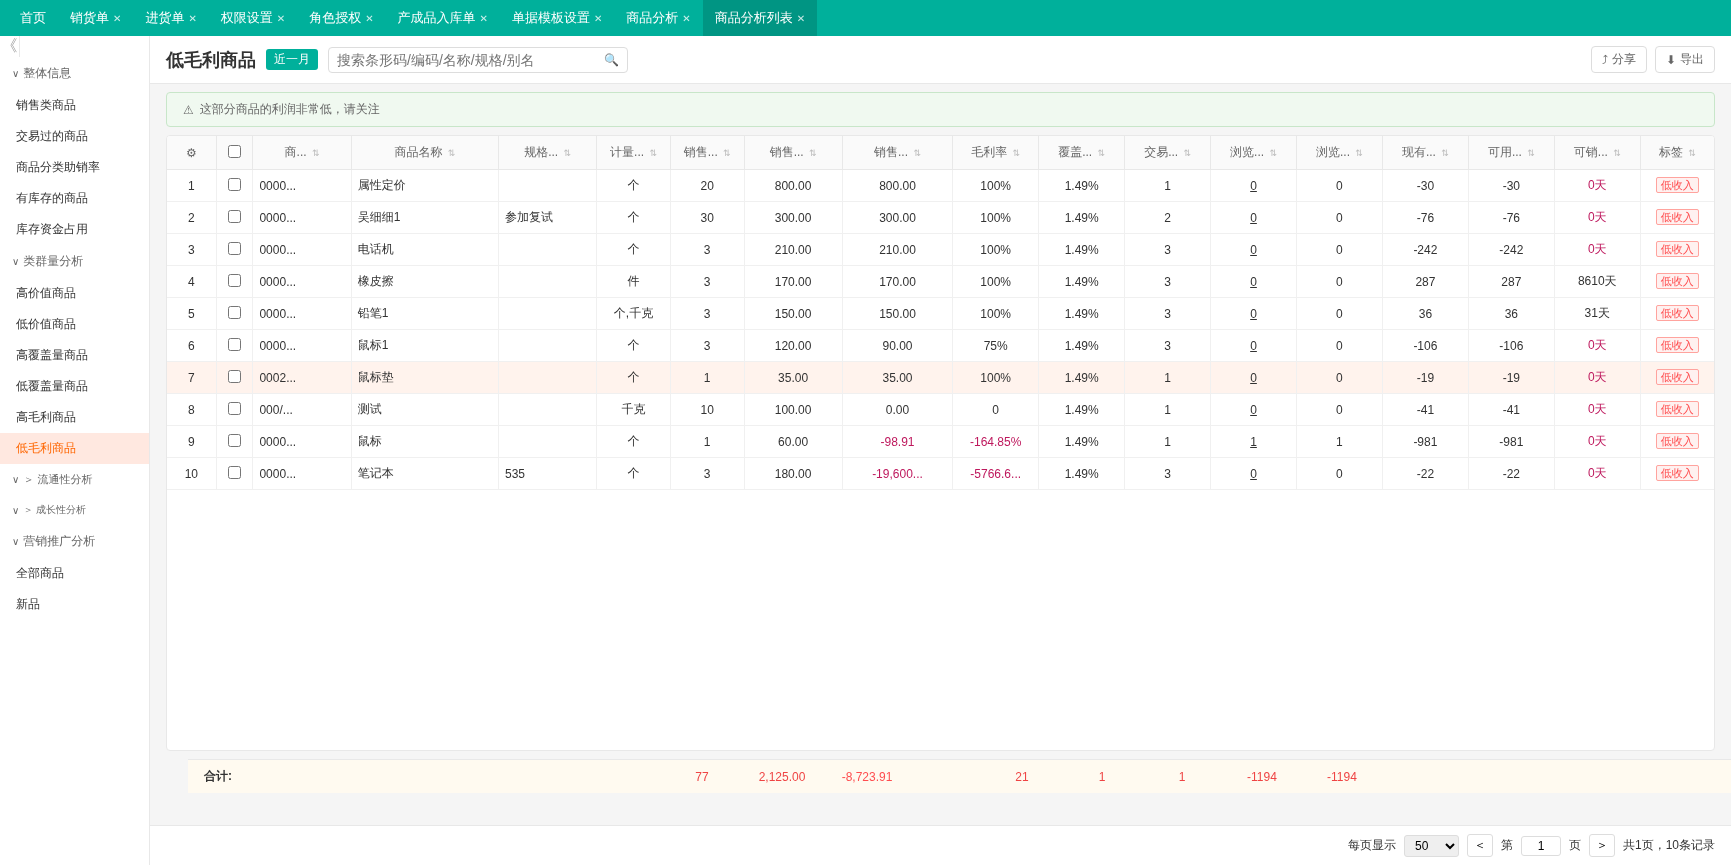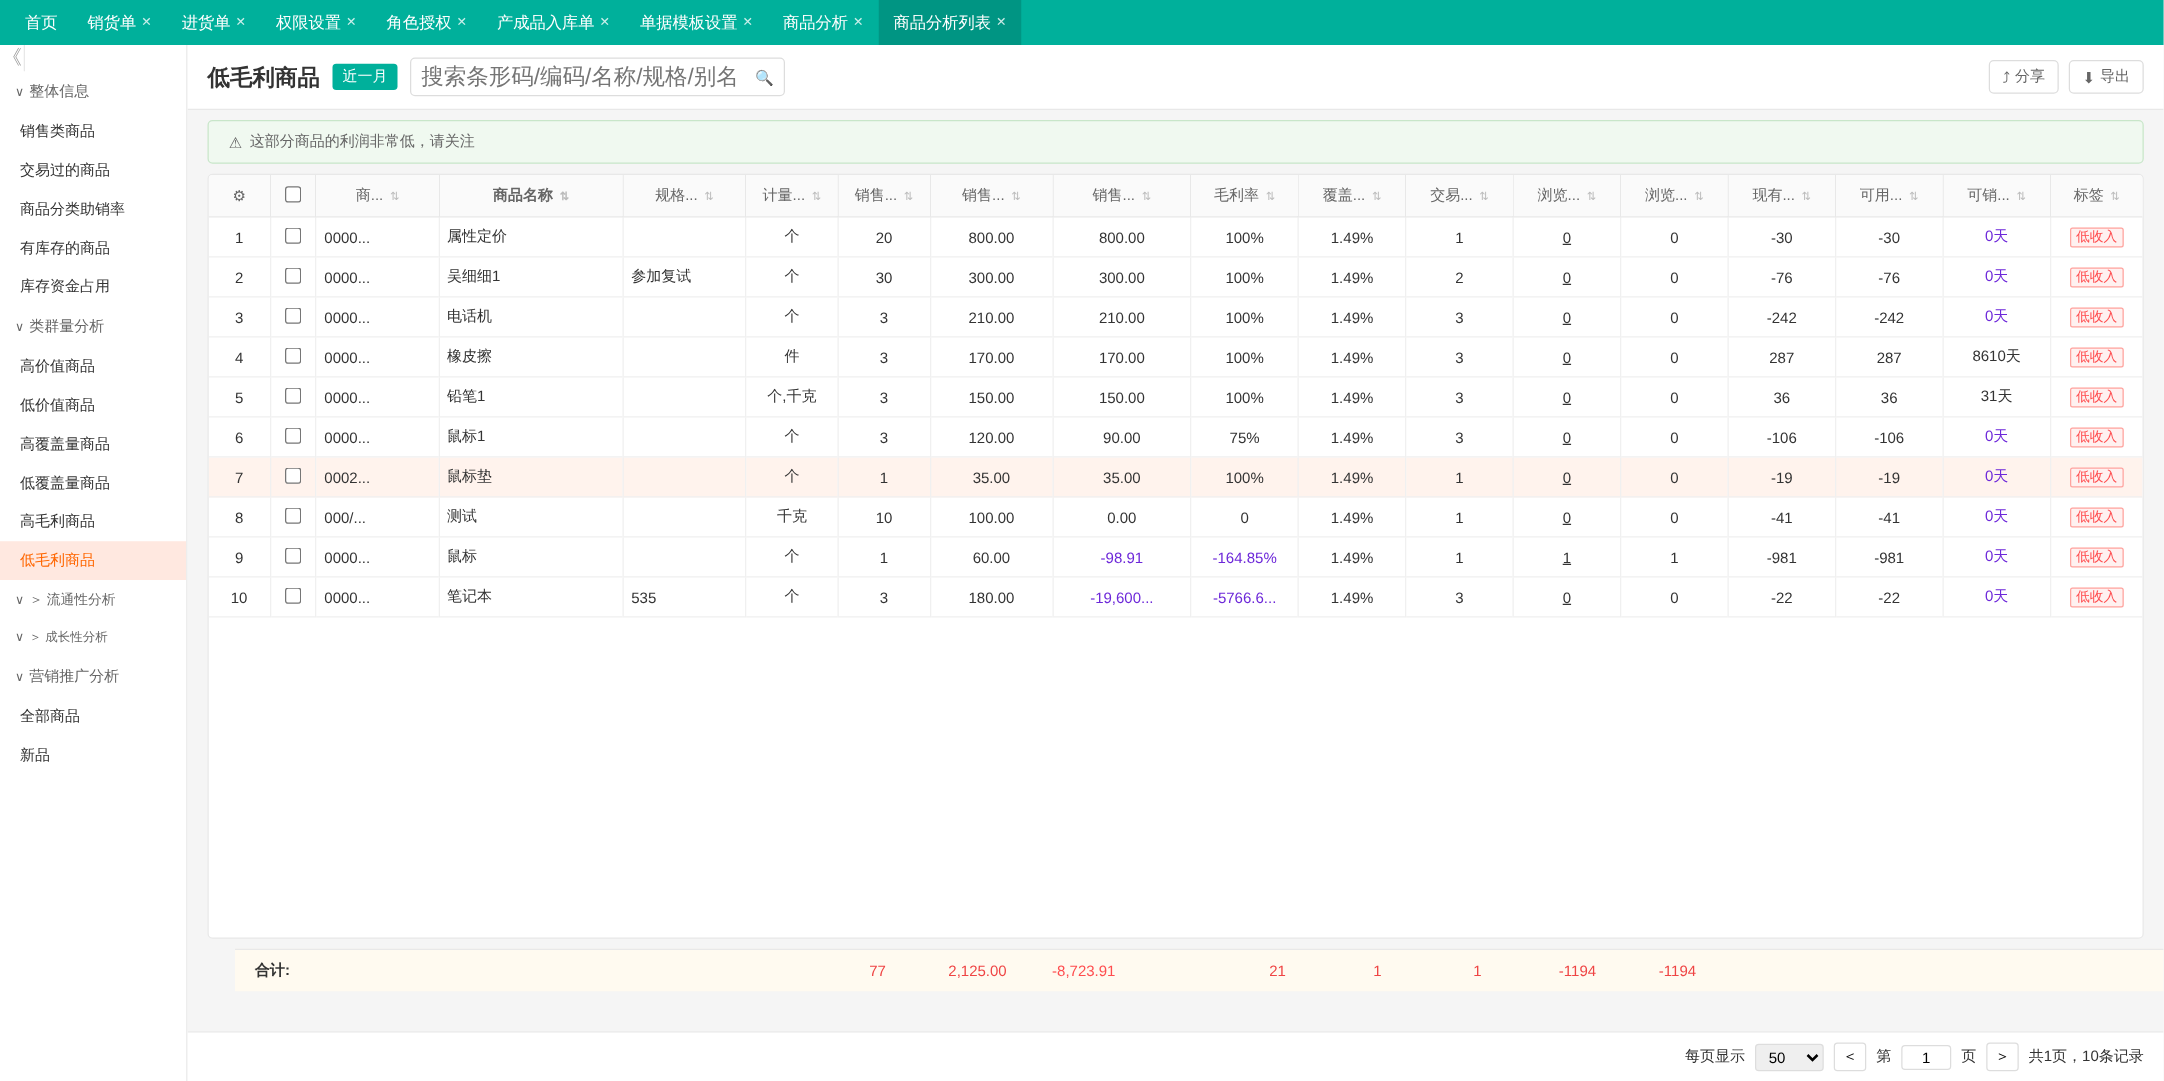--- a/index.html
+++ b/index.html
@@ -23,21 +23,21 @@
     .sidebar-item.active { background: #ffe8e0; color: #ff6600; }
 
     
     .content { flex: 1; background: #f5f5f5; overflow: hidden; display: flex; flex-direction: column; }
 
     
     .content-header { background: #fff; padding: 10px 16px; display: flex; align-items: center; border-bottom: 1px solid #e8e8e8; }
     .page-title { font-size: 18px; font-weight: bold; color: #333; margin-right: 10px; }
     .date-badge { background: #00b09b; color: #fff; padding: 2px 8px; border-radius: 3px; font-size: 12px; margin-right: 10px; cursor: pointer; }
     .search-box { border: 1px solid #ddd; border-radius: 4px; display: flex; align-items: center; padding: 4px 8px; flex: 1; max-width: 300px; }
-    .search-box input { border: none; outline: none; font-size: 18px; width: 100%; }
+    .search-box input { border: none; outline: none; font-size: 14px; width: 100%; }
     .search-icon { color: #999; margin-left: 4px; cursor: pointer; }
     .header-actions { margin-left: auto; display: flex; gap: 8px; }
     .action-btn { display: flex; align-items: center; gap: 4px; padding: 4px 10px; border: 1px solid #ddd; border-radius: 4px; cursor: pointer; font-size: 12px; color: #666; background: #fff; }
 
     
     .alert-banner { background: #f0f9f0; border: 1px solid #c8e6c9; padding: 8px 16px; margin: 8px 16px 0; border-radius: 4px; font-size: 12px; color: #666; display: flex; align-items: center; gap: 6px; }
 
     
     .table-area { flex: 1; overflow: auto; margin: 8px 16px; background: #fff; border: 1px solid #e8e8e8; border-radius: 4px; }
     table { width: 100%; border-collapse: collapse; font-size: 12px; }
@@ -45,21 +45,21 @@
     thead th:last-child { border-right: none; }
     tbody tr { border-bottom: 1px solid #f0f0f0; }
     tbody tr.selected { background: #fff3ed; }
     tbody td { padding: 7px 6px; border-right: 1px solid #f0f0f0; white-space: nowrap; text-align: center; }
     tbody td:last-child { border-right: none; }
     .td-left { text-align: left; }
     .tag-red { color: #ff4d4f; background: #fff1f0; border: 1px solid #ffa39e; border-radius: 2px; padding: 1px 4px; font-size: 11px; }
     .underline-link { text-decoration: underline; color: #333; cursor: pointer; }
     .col-setting { background: #fafafa; }
     .sort-icon { font-size: 9px; color: #bbb; margin-left: 2px; }
-    .red-text { color: #6d28d9; }
+    .red-text { color: #be185d; }
 
     
     .table-footer { background: #fffaf0; padding: 8px 16px; border-top: 1px solid #e8e8e8; display: flex; align-items: center; margin-left: 38px; }
     .footer-label { font-weight: bold; margin-right: 20px; }
     .footer-cell { min-width: 80px; text-align: center; color: #ef4444; }
 
     
     .pagination-bar { background: #fff; padding: 8px 16px; border-top: 1px solid #e8e8e8; display: flex; align-items: center; justify-content: flex-end; gap: 8px; font-size: 12px; color: #333; margin-top: 32px; }
     .page-size-select { border: 1px solid #ddd; border-radius: 3px; padding: 2px 6px; font-size: 12px; }
     .page-nav-btn { border: 1px solid #ddd; background: #fff; padding: 2px 6px; cursor: pointer; border-radius: 3px; font-size: 12px; }
@@ -173,21 +173,21 @@
       <span>这部分商品的利润非常低，请关注</span>
     </div>
 
     <div class="table-area">
       <table>
         <thead>
           <tr>
             <th class="col-setting" style="width:40px;">⚙</th>
             <th style="width:30px;"><input type="checkbox" style=""></th>
             <th style="width:80px;">商... <span class="sort-icon">⇅</span></th>
-            <th style="width:120px;font-weight:bold;">商品名称 <span class="sort-icon">⇅</span></th>
+            <th style="width:120px;">商品名称 <span class="sort-icon">⇅</span></th>
             <th style="width:80px;">规格... <span class="sort-icon">⇅</span></th>
             <th style="width:60px;">计量... <span class="sort-icon">⇅</span></th>
             <th style="width:60px;">销售... <span class="sort-icon">⇅</span></th>
             <th style="width:80px;">销售... <span class="sort-icon">⇅</span></th>
             <th style="width:90px;">销售... <span class="sort-icon">⇅</span></th>
             <th style="width:70px;">毛利率 <span class="sort-icon">⇅</span></th>
             <th style="width:70px;">覆盖... <span class="sort-icon">⇅</span></th>
             <th style="width:70px;">交易... <span class="sort-icon">⇅</span></th>
             <th style="width:70px;">浏览... <span class="sort-icon">⇅</span></th>
             <th style="width:70px;">浏览... <span class="sort-icon">⇅</span></th>

